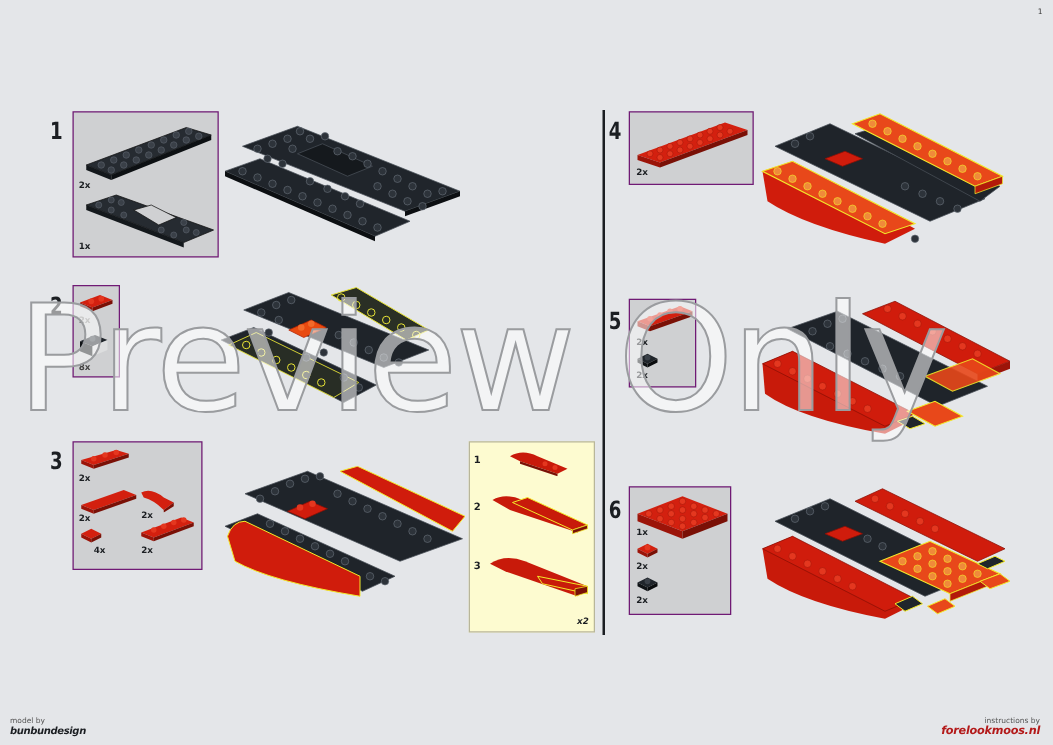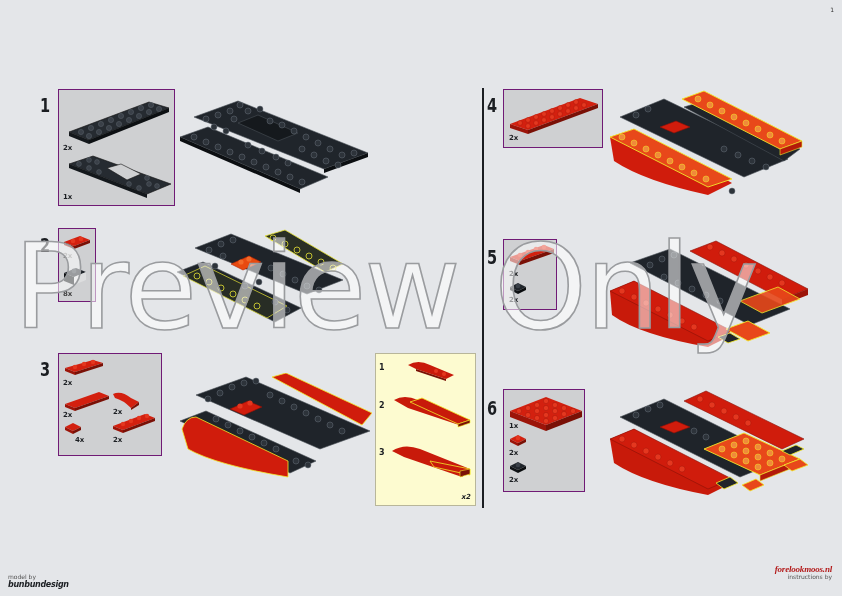--- a/index.html
+++ b/index.html
@@ -474,13 +474,13 @@
       <circle cx="90" cy="44" r="3"></circle>
       <circle cx="102" cy="50" r="3"></circle>
   </g>
 </svg>
 
 <div class="abs watermark">Preview Only</div>
 
 <div class="abs footer-small" style="left:8px;top:573px;">model by</div>
 <div class="abs footer-brand-left" style="left:8px;top:580px;">bunbundesign</div>
 <div class="abs footer-small" style="right:10px;top:573px;">instructions by</div>
-<div class="abs footer-brand-right" style="right:10px;top:564px;font-family:Liberation Serif, serif;">forelookmoos.nl</div>
+<div class="abs footer-brand-right" style="right:10px;top:580px;">forelookmoos.nl</div>
 
 </body></html>

